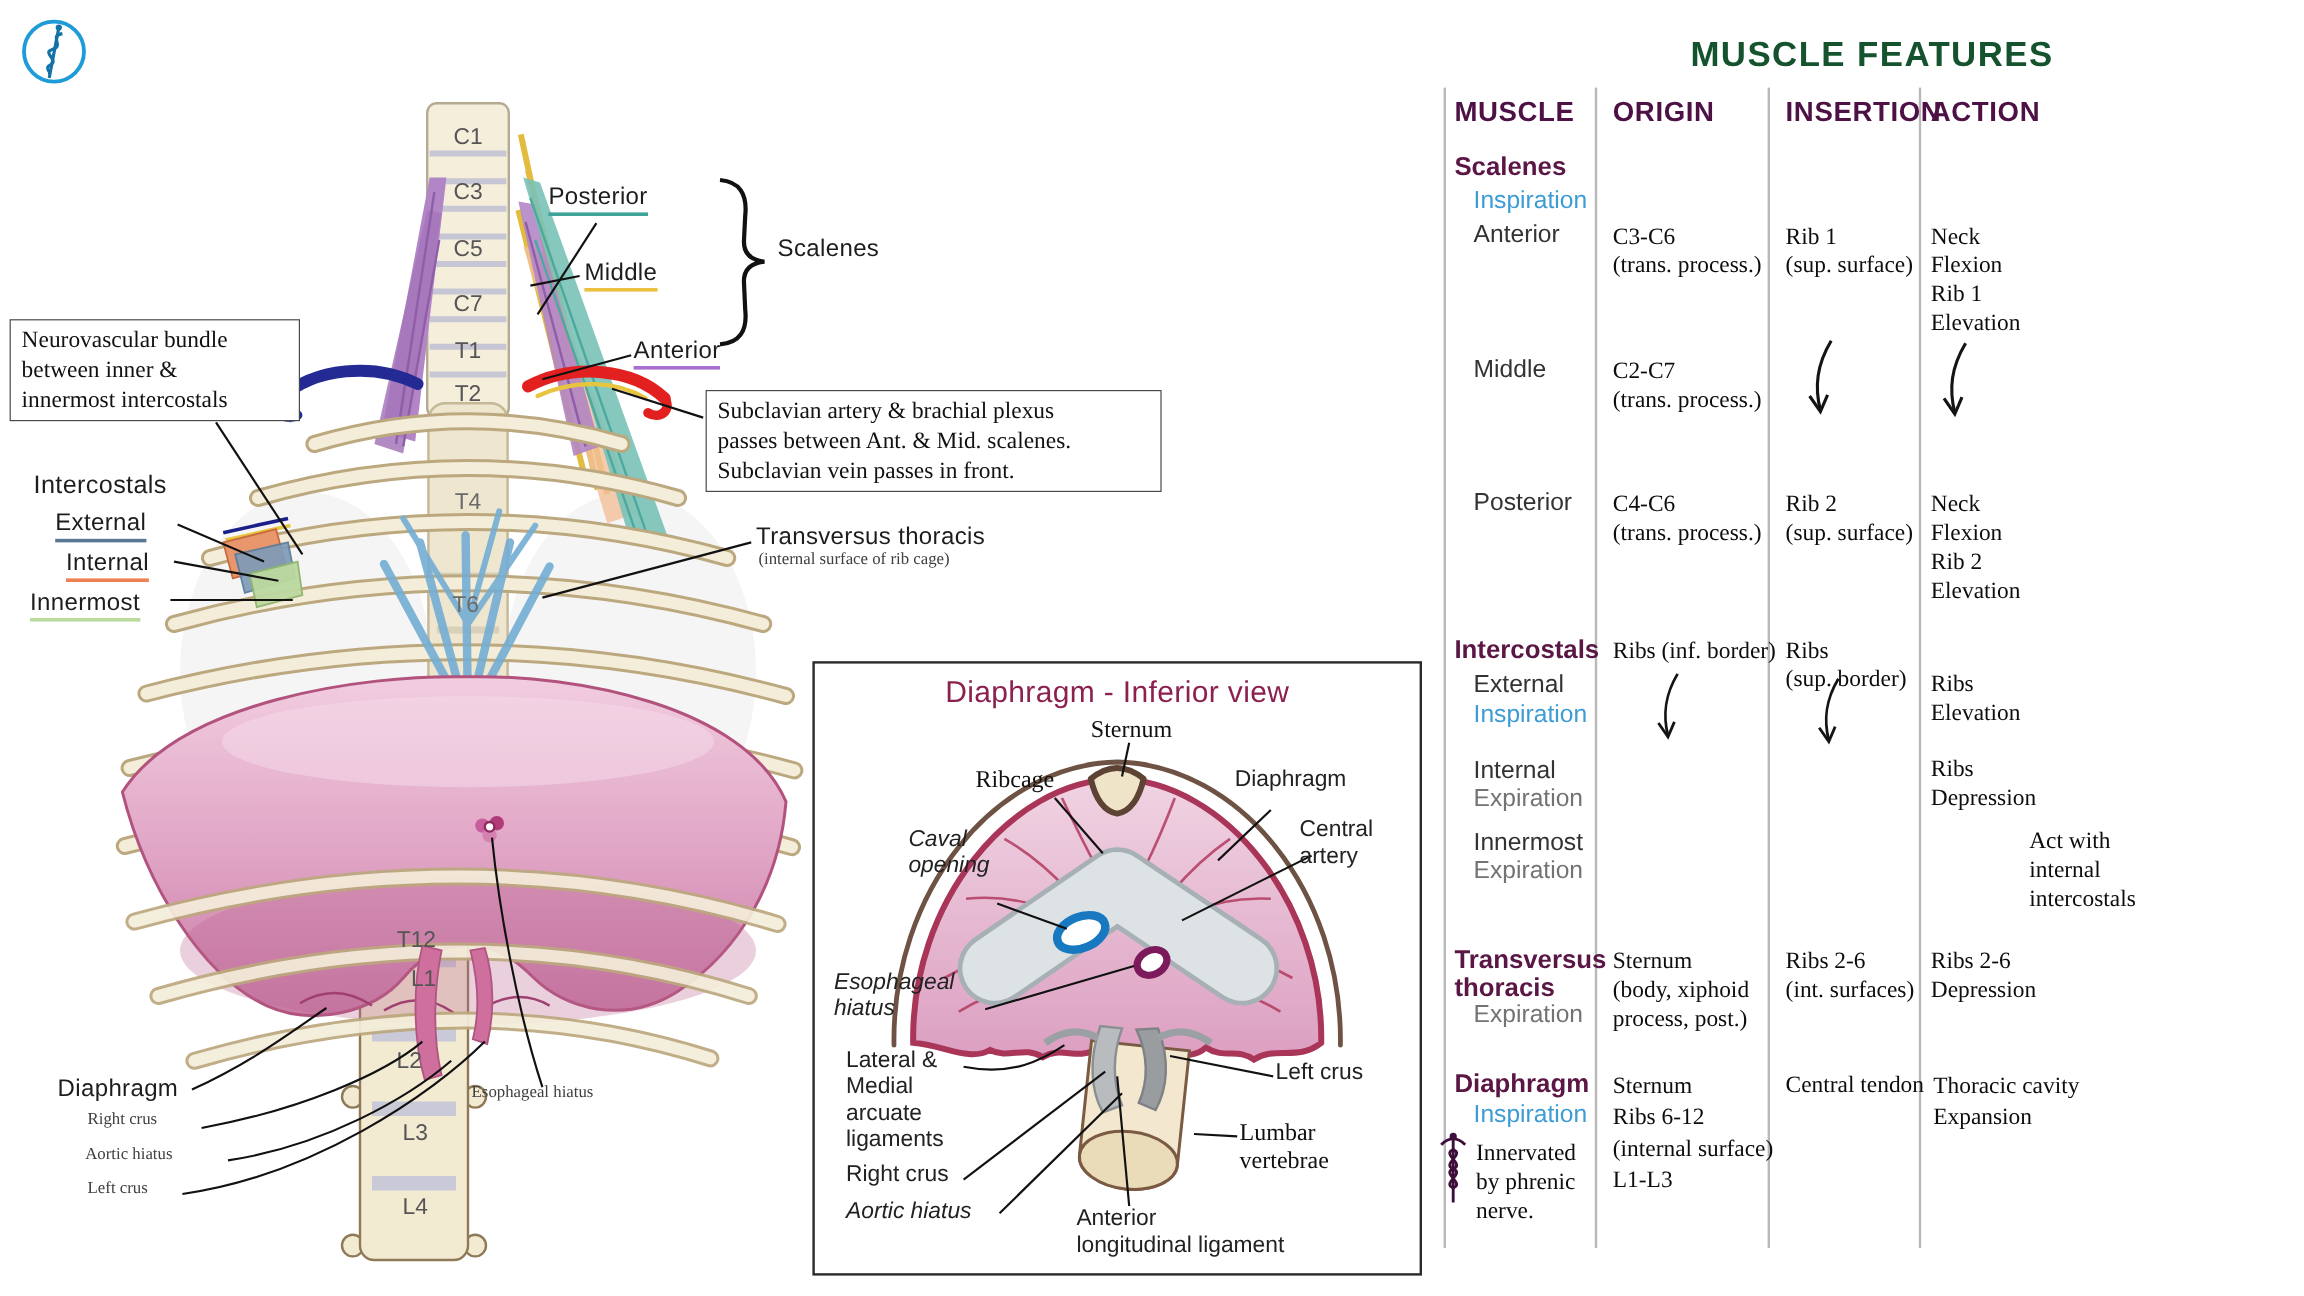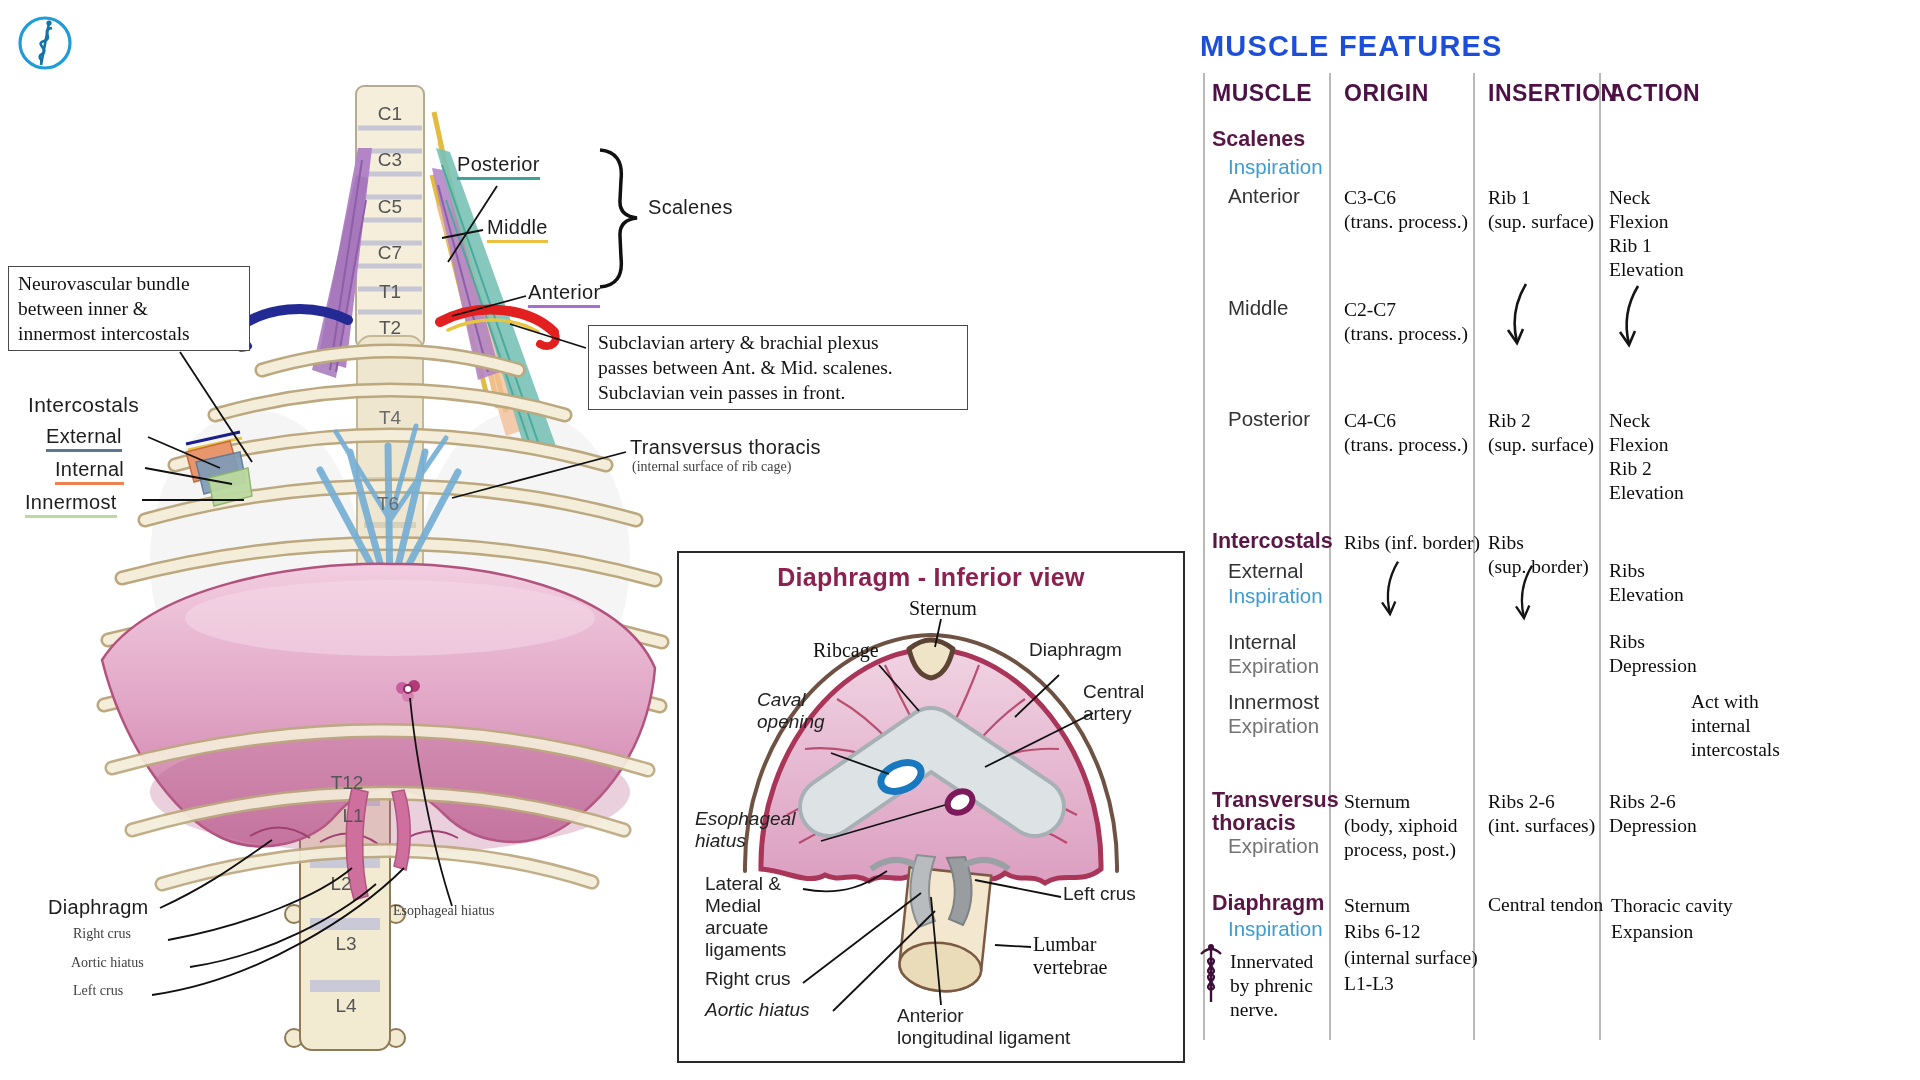--- a/index.html
+++ b/index.html
@@ -12,25 +12,25 @@
               border-bottom:3px solid #7b1e4b;padding:0 10px 6px 0;}
   
   .slab{font-size:20px;color:#1d1d1d;letter-spacing:.3px;}
   .serif{font-family:"Liberation Serif",serif;font-size:14px;color:#404040;}
   .ital{font-style:italic;}
   .ul{display:inline-block;padding-bottom:1px;border-bottom:3px solid #000;}
   .note{font-family:"Liberation Serif",serif;font-size:19.5px;line-height:25px;color:#111;
         border:1.5px solid #4a4a4a;background:#fff;padding:4px 9px;}
   
   .iv-box{border:2px solid #2a2a2a;background:#fff;box-sizing:border-box;}
-  .iv-title{font-size:25px;font-weight:700;color:#8c2150;letter-spacing:.3px;text-align:center;}
+  .iv-title{font-size:25px;font-weight:400;color:#8c2150;letter-spacing:.3px;text-align:center;}
   .ivlab{font-size:19px;color:#222;line-height:22px;}
   .ivserif{font-family:"Liberation Serif",serif;font-size:20px;line-height:23px;color:#111;}
   
-  .mf-title{font-size:29px;font-weight:700;color:#1d4ed8;letter-spacing:1.2px;}
+  .mf-title{font-size:29px;font-weight:700;color:#14532d;letter-spacing:1.2px;text-align:center;}
   .th{font-size:23px;font-weight:700;color:#4d1145;letter-spacing:.5px;}
   .mgroup{font-size:21.5px;font-weight:700;color:#5a1644;line-height:23px;}
   .mname{font-size:20.5px;color:#333;}
   .insp{font-size:20.5px;color:#3d9bd5;}
   .expir{font-size:20.5px;color:#737373;}
   .cell{font-family:"Liberation Serif",serif;font-size:19.5px;line-height:24px;color:#0d0d0d;}
   .lh26{line-height:26px;}
   .vline{position:absolute;width:1.5px;background:#b9b9b9;top:73px;height:967px;}
 </style>
 </head>

